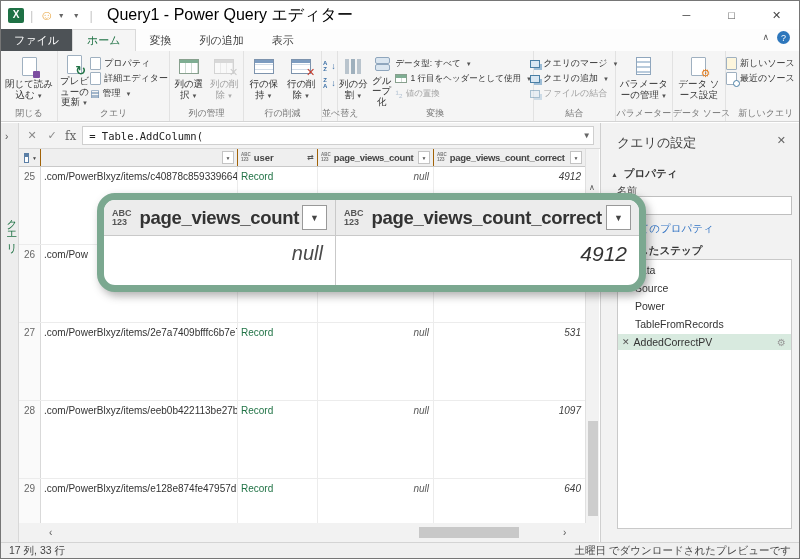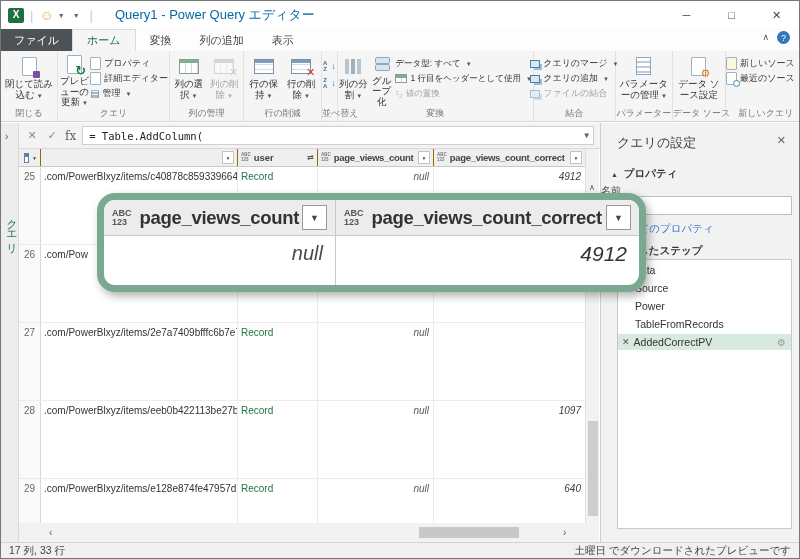--- a/index.html
+++ b/index.html
@@ -8,21 +8,21 @@
        font-family:"Liberation Sans","DejaVu Sans",sans-serif;color:#333;overflow:hidden}
   .abs{position:absolute}
 
   
   #titlebar{left:0;top:0;width:798px;height:28px;background:#fff;display:flex;align-items:center;padding-left:7px}
   .xlicon{width:16px;height:15px;background:#1e7145;border-radius:2px;color:#fff;font-size:10px;font-weight:bold;
           display:flex;align-items:center;justify-content:center;line-height:1}
   .tsep{color:#c9c9c9;font-size:13px;margin:0 6px}
   .smiley{color:#e8a33c;font-size:14px;line-height:1}
   .qatcaret{font-size:7px;color:#666;margin:0 4px}
-  #wtitle{font-size:13px;color:#0369a1;margin-left:16px}
+  #wtitle{font-size:16px;color:#000000;margin-left:8px}
   #wincontrols{position:absolute;right:0;top:0;height:28px;display:flex}
   .wbtn{width:45px;height:28px;display:flex;align-items:center;justify-content:center;font-size:11px;color:#444}
 
   
   #tabrow{left:0;top:28px;width:798px;height:22px;background:#fdfdfd;display:flex;align-items:stretch}
   #filetab{background:#4d5256;color:#fff;font-size:11px;display:flex;align-items:center;padding:0 13px}
   .tab{font-size:11px;color:#444;display:flex;align-items:center;padding:0 14px}
   .tab.active{background:#f5f5f5;border:1px solid #d9d9d9;border-bottom:none;color:#217346}
   #ribbonmin{position:absolute;right:30px;top:31px;font-size:9px;color:#555}
   #helpbtn{position:absolute;right:9px;top:30px;width:13px;height:13px;border-radius:50%;background:#2e77bc;color:#fff;
@@ -110,21 +110,21 @@
   #hright{position:absolute;left:544px;font-size:10px;color:#555}
   #hthumb{position:absolute;left:400px;top:4px;width:100px;height:11px;background:#c8c8c8}
   #swcorner{left:584px;top:522px;width:14px;height:19px;background:#f2f2f2}
 
   
   #panel{left:599px;top:122px;width:200px;height:419px;background:#f2f2f2;border-left:1px solid #cfcfcf;font-size:11px}
   #ptitle{position:absolute;left:16px;top:11px;font-size:13px;color:#3c3c3c}
   #pclose{position:absolute;right:14px;top:11px;font-size:11px;color:#666}
   #pprops{position:absolute;left:10px;top:44px;font-weight:bold;font-size:10.5px;color:#333}
   #pprops .tri{font-size:7px;margin-right:3px;color:#444}
-  #pname{position:absolute;left:0;top:61px;font-size:10px;color:#444}
+  #pname{position:absolute;left:16px;top:61px;font-size:10px;color:#444}
   #pnameinput{position:absolute;left:16px;top:73px;width:175px;height:19px;background:#fff;border:1px solid #bfbfbf}
   #pallprops{position:absolute;left:16px;top:99px;color:#3173c4;font-size:10.5px}
   #psteps{position:absolute;left:16px;top:121px;font-weight:bold;font-size:10.5px;color:#333}
   #plist{position:absolute;left:16px;top:136px;width:175px;height:270px;background:#fff;border:1px solid #c9c9c9;overflow:hidden}
   .step{height:16px;display:flex;align-items:center;padding-left:17px;font-size:10.5px;color:#333;margin-top:2px}
   .step.sel{background:#d8eadf;padding-left:4px;margin-top:2px}
   .stepx{font-size:9px;color:#555;margin-right:4px}
   .stepgear{margin-left:auto;margin-right:5px;color:#999;font-size:10px}
 
   
@@ -429,20 +429,21 @@
       <div class="dc c-url">.com/Pow</div>
       <div class="dc c-user"></div>
       <div class="dc c-pv"></div>
       <div class="dc c-pvc" style="border-right:none"></div>
     </div>
     <div class="grow">
       <div class="rn">27</div>
       <div class="dc c-url">.com/PowerBlxyz/items/2e7a7409bfffc6b7e771</div>
       <div class="dc c-user">Record</div>
       <div class="dc c-pv">null</div>
+      <div class="dc c-pvc" style="border-right:none">531</div>
     </div>
     <div class="grow">
       <div class="rn">28</div>
       <div class="dc c-url">.com/PowerBlxyz/items/eeb0b422113be27b85ec</div>
       <div class="dc c-user">Record</div>
       <div class="dc c-pv">null</div>
       <div class="dc c-pvc" style="border-right:none">1097</div>
     </div>
     <div class="grow">
       <div class="rn">29</div>

